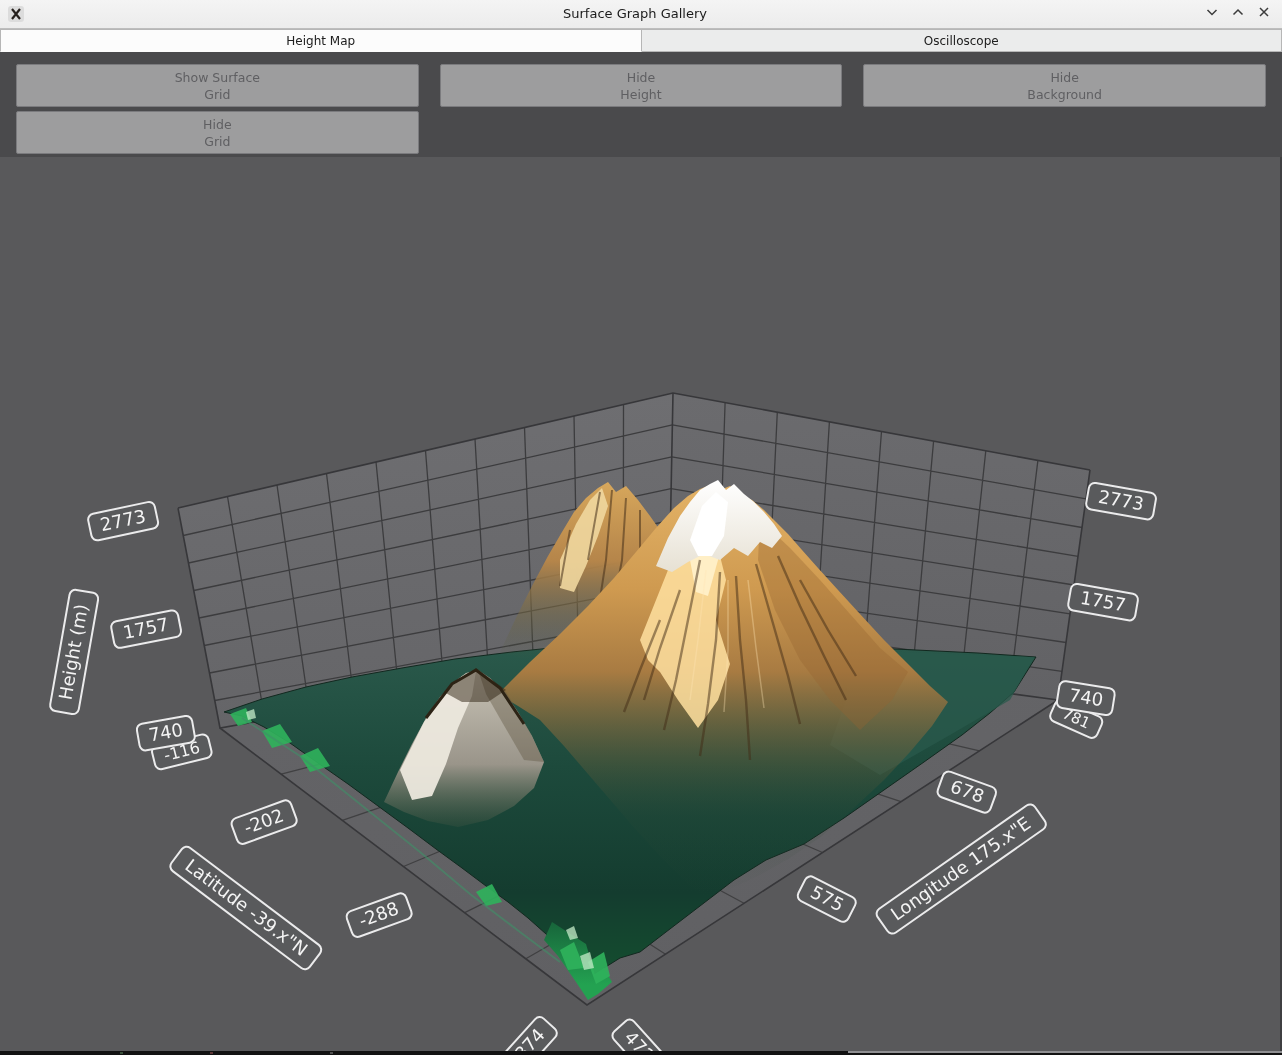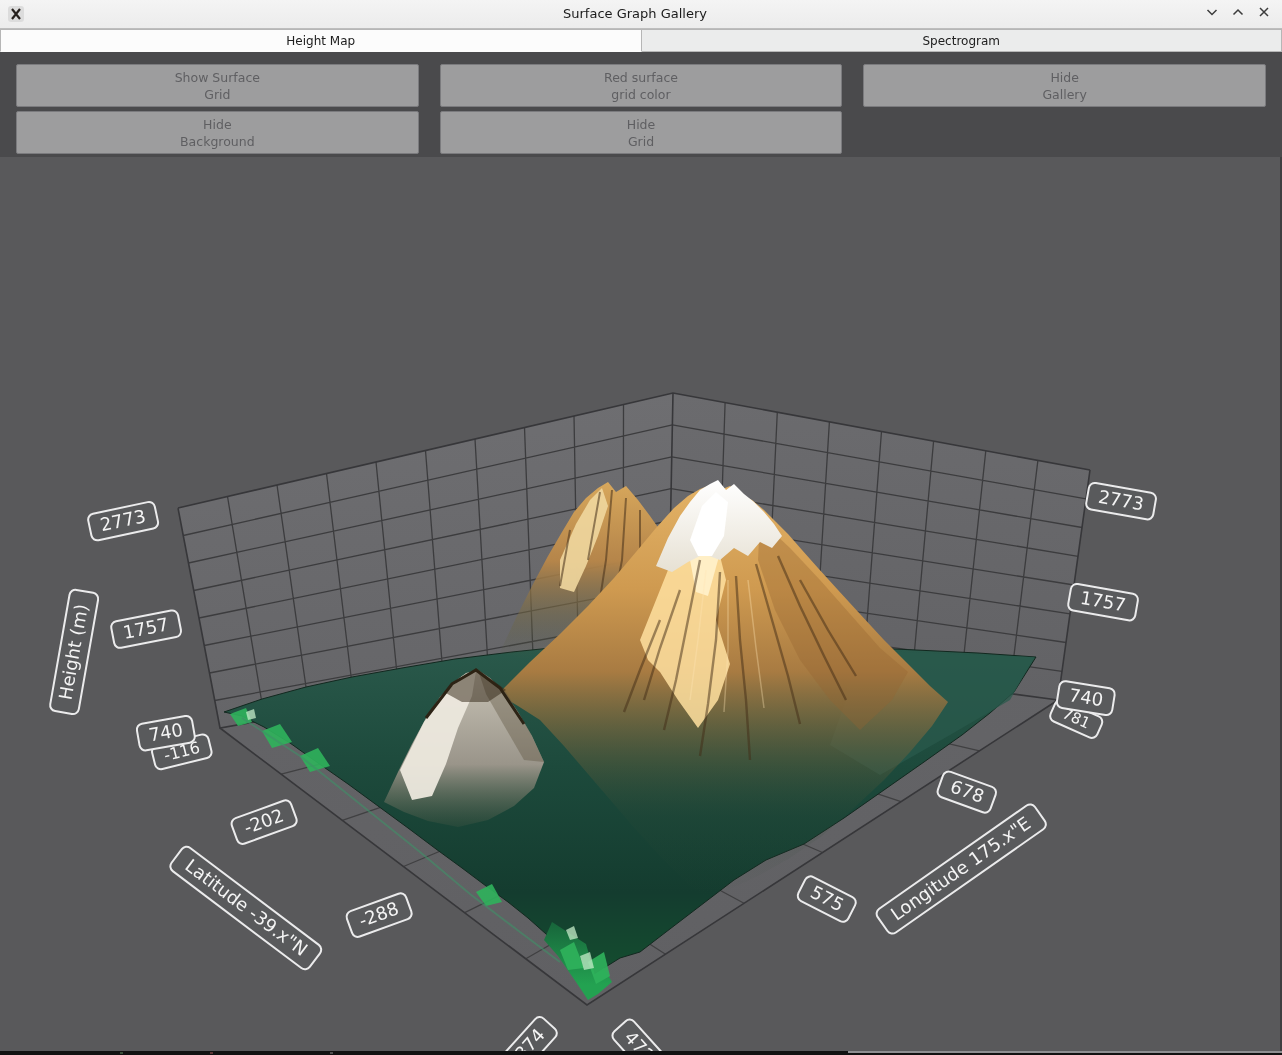--- a/index.html
+++ b/index.html
@@ -81,35 +81,31 @@
         <svg width="16" height="16" viewBox="0 0 16 16">
             <path d="M4 4 L12 12 M12 4 L4 12" stroke="#3c3c3c" stroke-width="1.5" fill="none"></path>
           </svg>
       </span>
     </span>
   </div>
 </div>
 
 <div class="tabbar">
   <div class="tab active">Height Map</div>
-  <div class="tab">Spectrogram</div>
+  <div class="tab">Oscilloscope</div>
 </div>
 
 <div class="toolbar">
   <button class="btn">
     <span>Show Surface</span>
     <span>Grid</span>
   </button>
   <button class="btn">
-    <span>Red surface</span>
-    <span>grid color</span>
-  </button>
-  <button class="btn">
     <span>Hide</span>
-    <span>Gallery</span>
+    <span>Height</span>
   </button>
   <button class="btn">
     <span>Hide</span>
     <span>Background</span>
   </button>
   <button class="btn">
     <span>Hide</span>
     <span>Grid</span>
   </button>
 </div>

